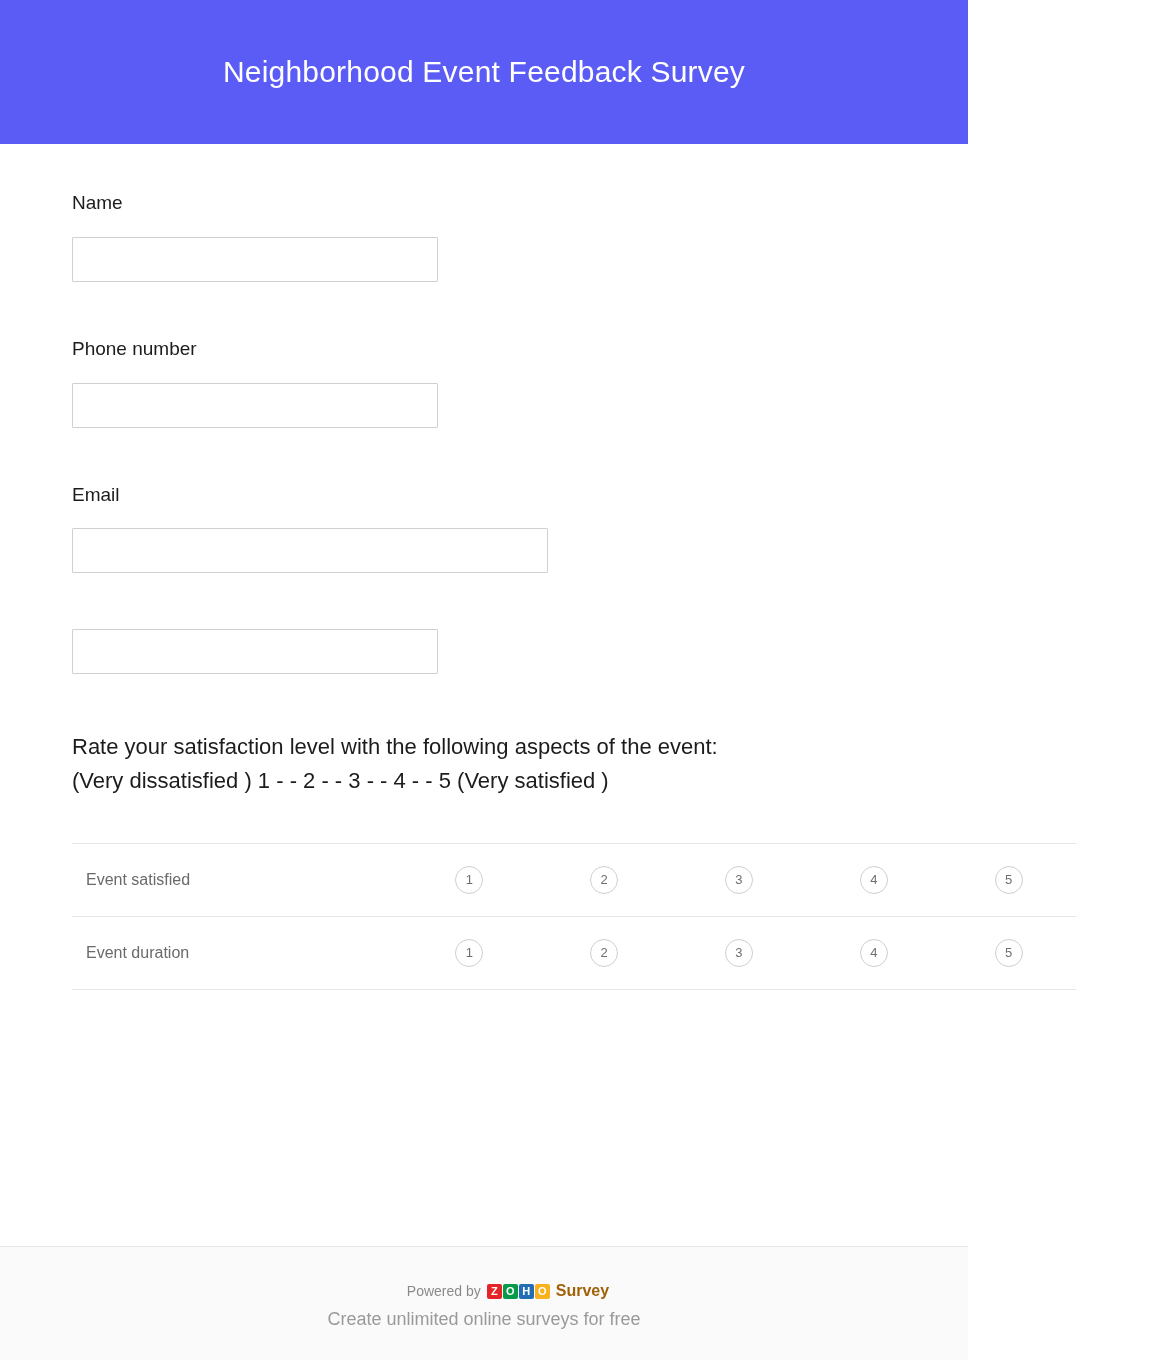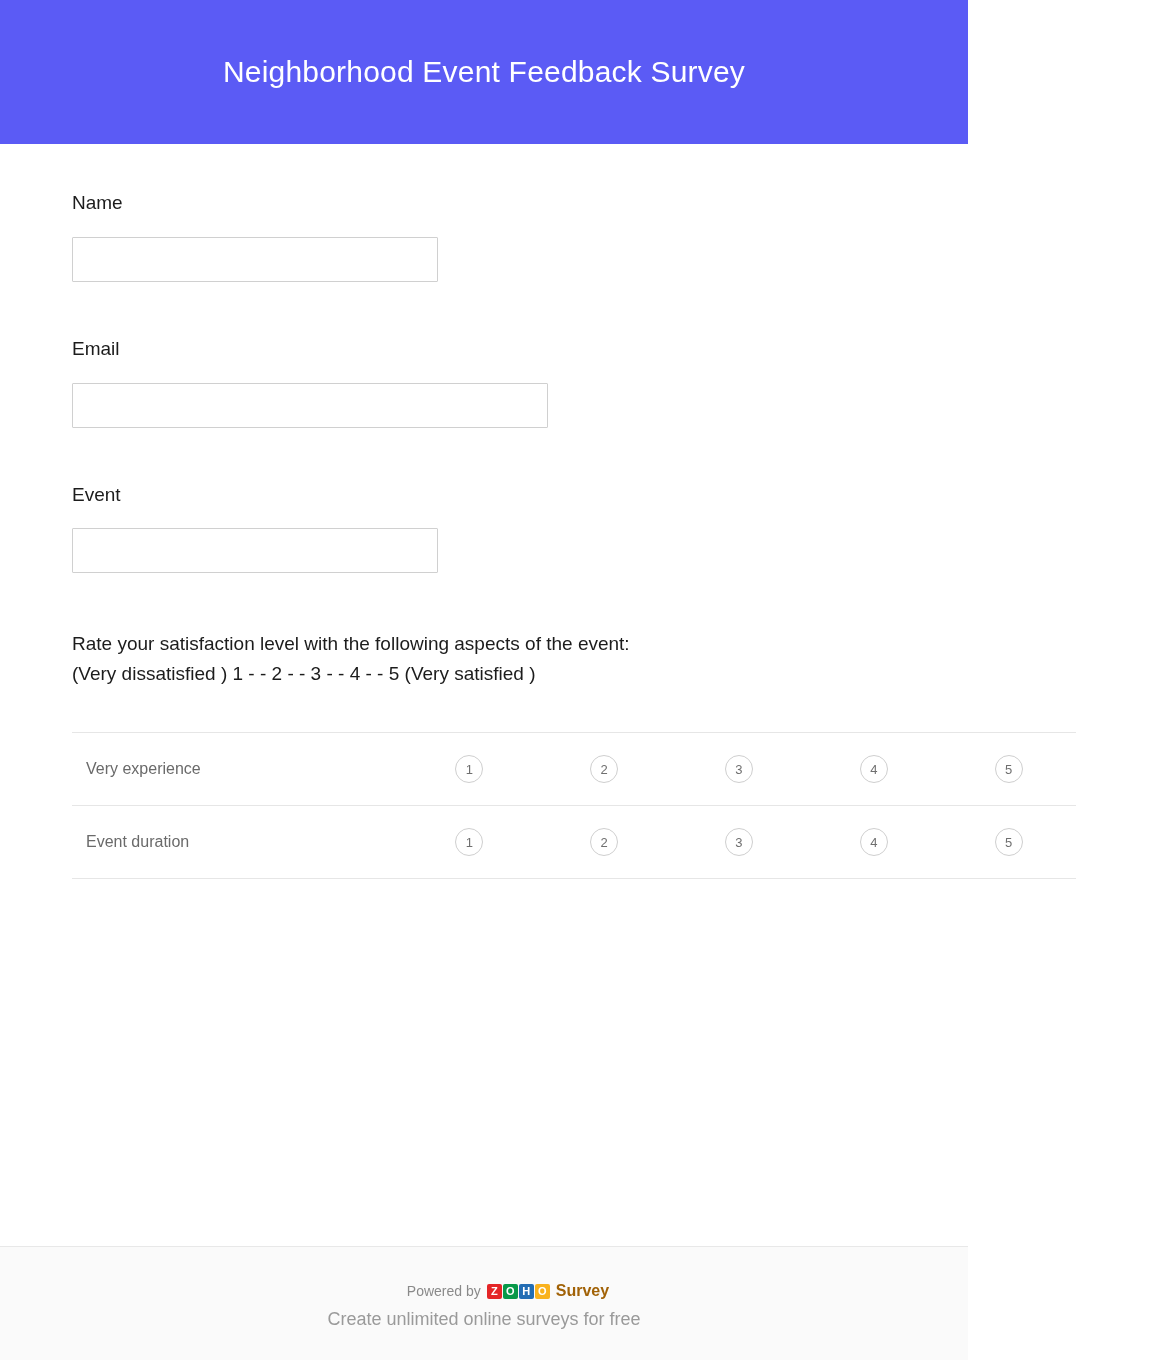--- a/index.html
+++ b/index.html
@@ -53,21 +53,21 @@
     font-family: "Liberation Sans", sans-serif;
     padding: 6px 10px;
     color: #222;
     outline: none;
     border-radius: 1px;
   }
   .w-short { width: 366px; }
   .w-medium { width: 476px; }
 
   .rating-intro {
-    font-size: 19px;
+    font-size: 22px;
     color: #1c1c1c;
     line-height: 1.55;
     margin-top: 18px;
     margin-bottom: 44px;
   }
   .rating-table {
     width: 1004px;
     border-collapse: collapse;
   }
   .rating-table tr {
@@ -158,40 +158,43 @@
     <div class="survey-title">Neighborhood Event Feedback Survey</div>
   </div>
 
   <div class="survey-body">
 
     <div class="field-block">
       <div class="field-label">Name</div>
       <input class="text-input w-short" type="text" value="" placeholder="" style="">
     </div>
 
+    <div class="field-block">
+      <div class="field-label">Phone number</div>
+      <input class="text-input w-short" type="text" value="" placeholder="" style="">
+    </div>
 
     <div class="field-block">
       <div class="field-label">Email</div>
       <input class="text-input w-medium" type="text" value="" placeholder="" style="">
     </div>
 
     <div class="field-block">
-      <div class="field-label">Event</div>
       <input class="text-input w-short" type="text" value="" placeholder="" style="">
     </div>
 
     <div class="rating-intro">
       <div>Rate your satisfaction level with the following aspects of the event:</div>
       <div>(Very dissatisfied ) 1 - - 2 - - 3 - - 4 - - 5 (Very satisfied )</div>
     </div>
 
     <table class="rating-table">
       <tbody>
         <tr>
-          <td class="rating-row-label">Very experience</td>
+          <td class="rating-row-label">Event satisfied</td>
           <td class="rating-cell">
             <span class="radio-circle">1</span>
           </td>
           <td class="rating-cell">
             <span class="radio-circle">2</span>
           </td>
           <td class="rating-cell">
             <span class="radio-circle">3</span>
           </td>
           <td class="rating-cell">

